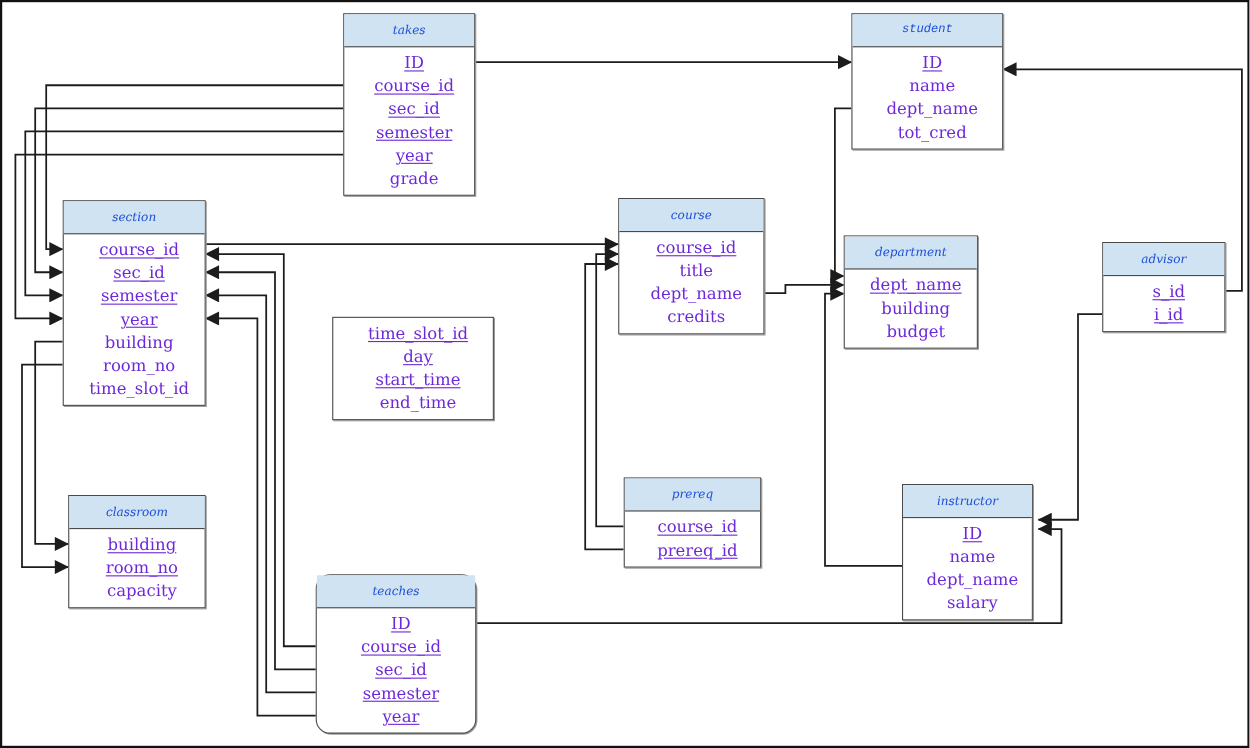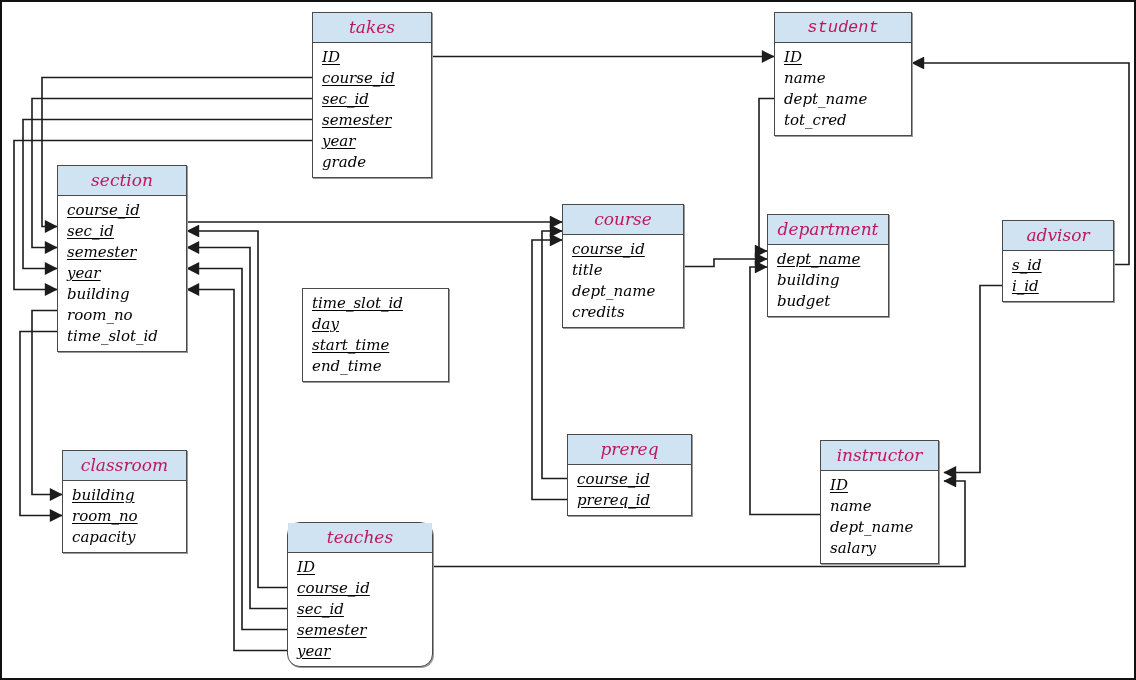--- a/index.html
+++ b/index.html
@@ -18,35 +18,35 @@
     background: #ffffff;
     border: 1.4px solid #4a4a4a;
     box-shadow: 1px 1px 0 #9a9a9a;
     box-sizing: border-box;
   }
   .tbl-header {
     height: 30px;
     line-height: 29px;
     text-align: center;
     font-style: italic;
-    font-size: 17px;
-    color: #be185d;
+    font-size: 11px;
+    color: #1d4ed8;
     background: #cfe3f2;
     border-bottom: 1.4px solid #4a4a4a;
     box-sizing: border-box;
     overflow: hidden;
   }
   .tbl-body { padding: 4px 0 4px 9px; }
   .attr {
     height: 21px;
     line-height: 21px;
-    font-style: italic;
     font-size: 15px;
-    color: #000000;
+    color: #6d28d9;
     white-space: nowrap;
+    text-align: center;
   }
   .attr.key { }
   .attr.key .attr-text { text-decoration: underline; text-underline-offset: 2px; }
   #wires {
     position: absolute;
     left: 0; top: 0;
     width: 1136px; height: 680px;
     pointer-events: none;
   }
   #wires polyline {
@@ -99,33 +99,33 @@
     </div>
     <div class="tbl" style="left: 772px; top: 10px; width: 138px;">
       <div class="tbl-header" style="background: rgb(207, 227, 242); font-family: Liberation Mono, monospace;">student</div>
       <div class="tbl-body">
         <div class="attr key"><span class="attr-text">ID</span></div>
         <div class="attr"><span class="attr-text">name</span></div>
         <div class="attr"><span class="attr-text">dept_name</span></div>
         <div class="attr"><span class="attr-text">tot_cred</span></div>
       </div>
     </div>
-    <div class="tbl" style="left: 55px; top: 163px; width: 130px;">
+    <div class="tbl" style="left: 55px; top: 180px; width: 130px;">
       <div class="tbl-header" style="background: rgb(207, 227, 242);">section</div>
       <div class="tbl-body">
         <div class="attr key"><span class="attr-text">course_id</span></div>
         <div class="attr key"><span class="attr-text">sec_id</span></div>
         <div class="attr key"><span class="attr-text">semester</span></div>
         <div class="attr key"><span class="attr-text">year</span></div>
         <div class="attr"><span class="attr-text">building</span></div>
         <div class="attr"><span class="attr-text">room_no</span></div>
         <div class="attr"><span class="attr-text">time_slot_id</span></div>
       </div>
     </div>
-    <div class="tbl" style="left: 560px; top: 178px; width: 122px; margin-top: 24px;">
+    <div class="tbl" style="left: 560px; top: 178px; width: 133px;">
       <div class="tbl-header" style="background: rgb(207, 227, 242);">course</div>
       <div class="tbl-body">
         <div class="attr key"><span class="attr-text">course_id</span></div>
         <div class="attr"><span class="attr-text">title</span></div>
         <div class="attr"><span class="attr-text">dept_name</span></div>
         <div class="attr"><span class="attr-text">credits</span></div>
       </div>
     </div>
     <div class="tbl" style="left: 765px; top: 212px; width: 122px;">
       <div class="tbl-header" style="background: rgb(207, 227, 242);">department</div>

